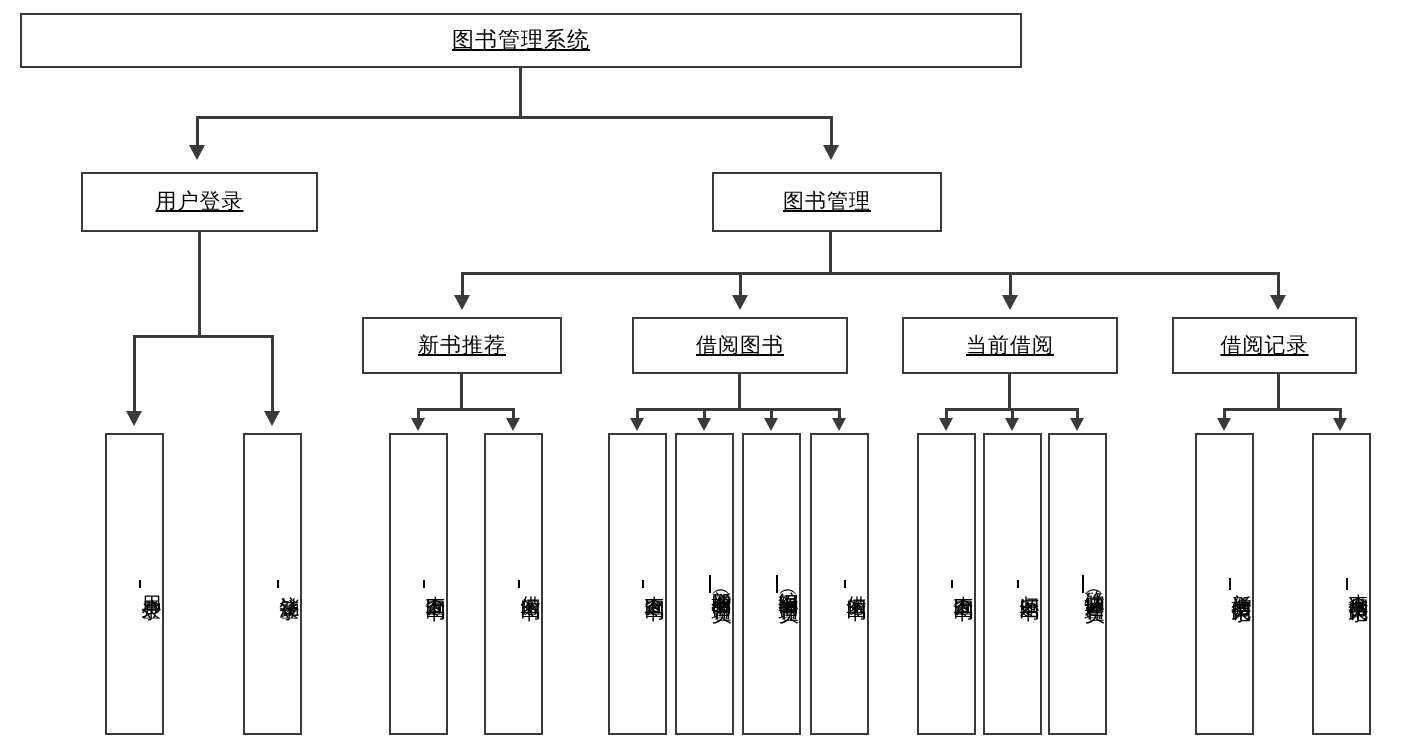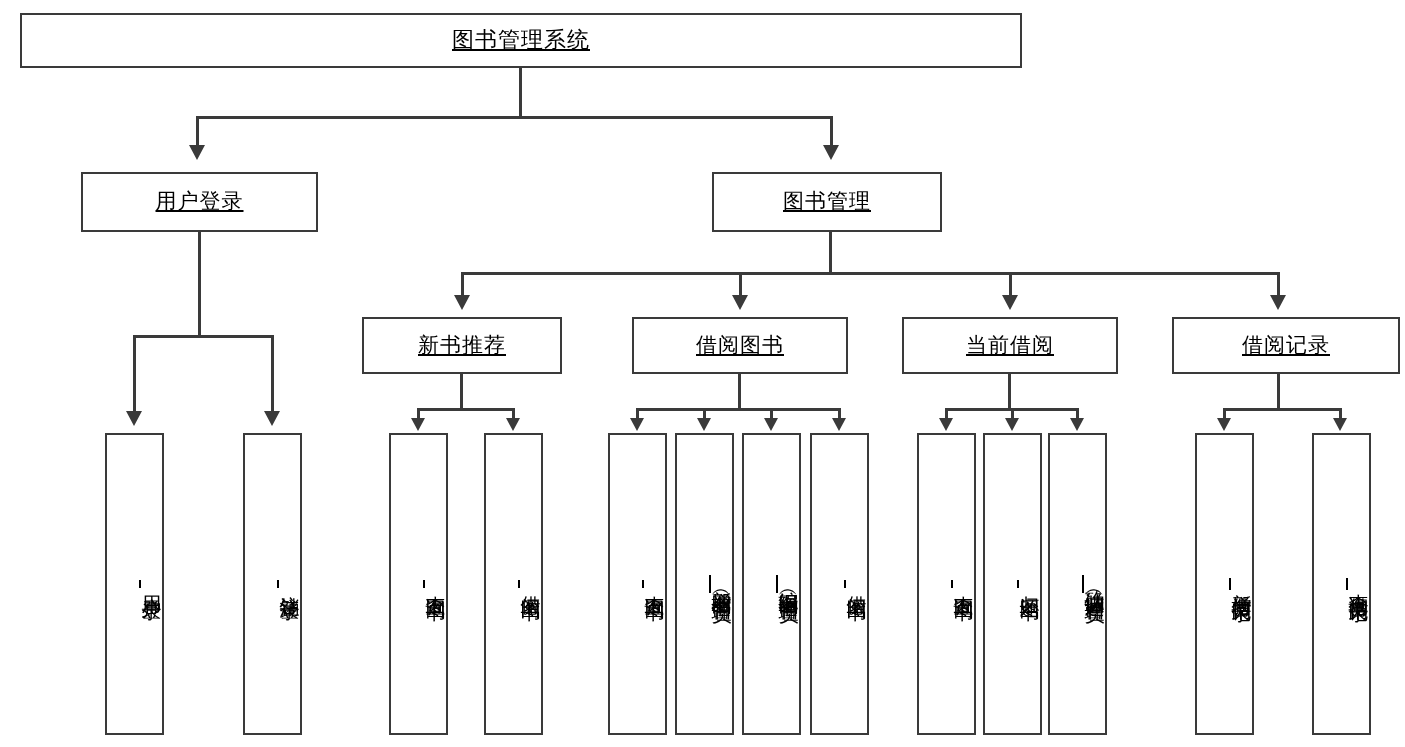--- a/index.html
+++ b/index.html
@@ -135,21 +135,21 @@
 
   <div class="node horiz" style="left:362px; top:317px; width:200px; height:57px;">
     <span>新书推荐</span>
   </div>
   <div class="node horiz" style="left:632px; top:317px; width:216px; height:57px;">
     <span>借阅图书</span>
   </div>
   <div class="node horiz" style="left:902px; top:317px; width:216px; height:57px;">
     <span>当前借阅</span>
   </div>
-  <div class="node horiz" style="left:1172px; top:317px; width:228px; height:57px;">
+  <div class="node horiz" style="left:1172px; top:317px; width:185px; height:57px;">
     <span>借阅记录</span>
   </div>
 
   <div class="ln v" style="left:460px; top:374px; width:3px; height:36px;"></div>
   <div class="ln h" style="left:417px; top:408px; width:97px; height:3px;"></div>
   <div class="ln v" style="left:417px; top:408px; width:3px; height:12px;"></div>
   <div class="arrow small" style="left:411px; top:418px;"></div>
   <div class="ln v" style="left:512px; top:408px; width:3px; height:12px;"></div>
   <div class="arrow small" style="left:506px; top:418px;"></div>
 

